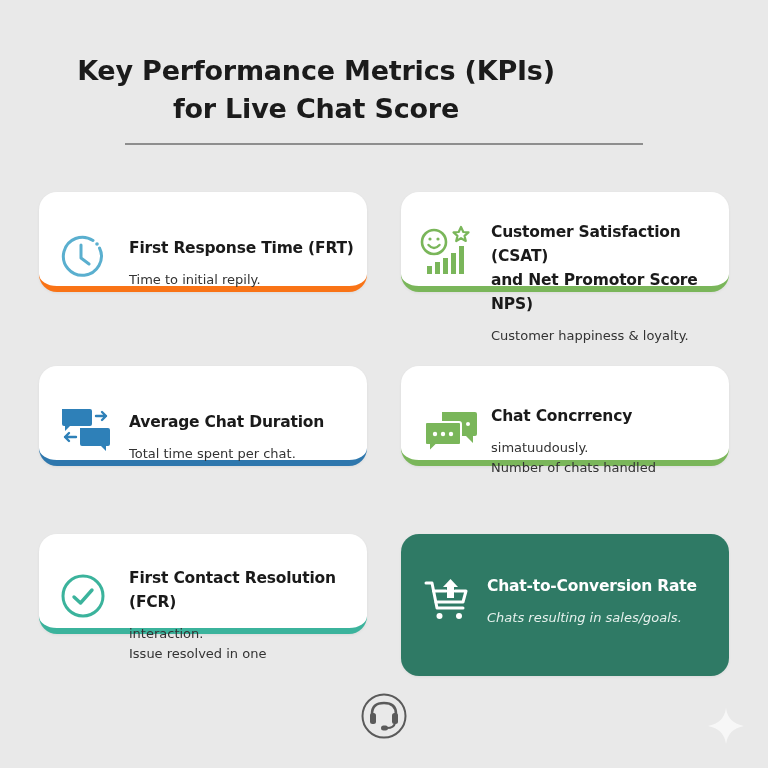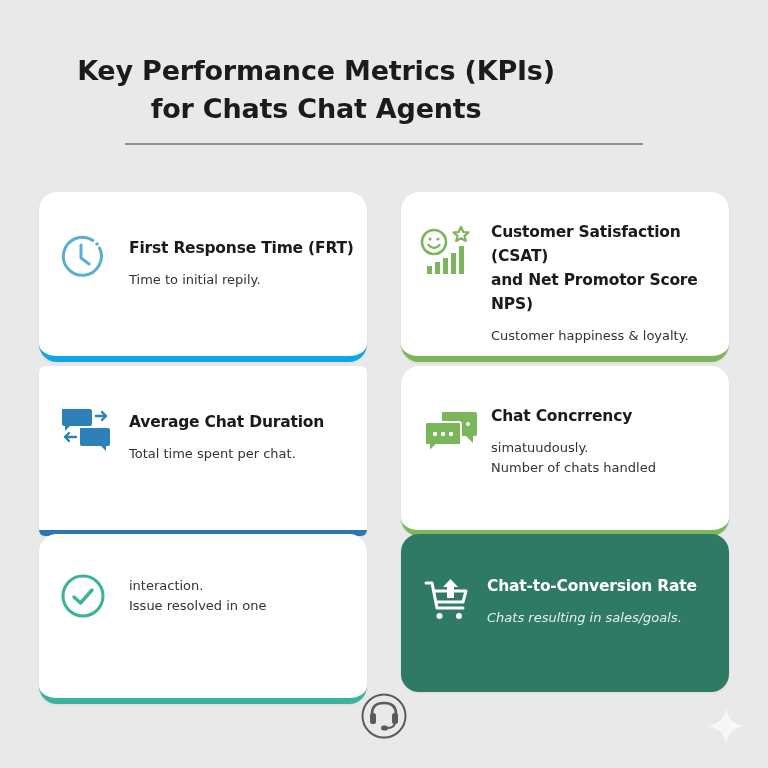--- a/index.html
+++ b/index.html
@@ -32,39 +32,39 @@
       position: absolute;
       left: 125px;
       top: 143px;
       width: 518px;
       height: 2px;
       background: #8e8e8e;
     }
     .card {
       position: absolute;
       width: 328px;
-      height: 170px;
+      height: 100px;
       background: #ffffff;
       border-radius: 18px;
       box-sizing: border-box;
       box-shadow: 0 1px 3px rgba(0,0,0,0.06);
     }
     .card.c-left { left: 39px; }
     .card.c-right { left: 401px; }
     .card.r1 { top: 192px; }
     .card.r2 { top: 366px; }
     .card.r3 { top: 534px; }
-    .card.accent-lightblue { border-bottom: 6px solid #0ea5e9; }
+    .card.accent-lightblue { border-bottom: 6px solid #f97316; }
     .card.accent-green { border-bottom: 6px solid #7ab65a; }
-    .card.accent-blue { border-bottom: 6px solid #2e77ad; border-radius: 6px; }
+    .card.accent-blue { border-bottom: 6px solid #2e77ad; }
     .card.accent-teal { border-bottom: 6px solid #3bb39c; }
     .card.filled {
       background: #2f7a65;
       border-bottom: none;
-      height: 158px;
+      height: 142px;
     }
     .card .icon {
       position: absolute;
       left: 20px;
       width: 48px;
       height: 48px;
     }
     .card .icon svg { width: 100%; height: 100%; display: block; }
     .card .text {
       position: absolute;
@@ -100,21 +100,21 @@
       top: 707px;
       width: 38px;
       height: 38px;
     }
   </style>
 </head>
 <body>
 
 <div class="title">
   <span class="line">Key Performance Metrics (KPIs)</span>
-  <span class="line">for Chats Chat Agents</span>
+  <span class="line">for Live Chat Score</span>
 </div>
 <div class="divider"></div>
 
 <div class="card c-left r1 accent-lightblue">
   <div class="icon" style="top:40px;">
     <svg viewBox="0 0 48 48">
       <path d="M40.5 16 A19 19 0 1 1 34 8.5" fill="none" stroke="#5aafcf" stroke-width="3" stroke-linecap="round"></path>
       <circle cx="38" cy="12" r="1.8" fill="#5aafcf"></circle>
       <path d="M22 13 V26 L30 32" fill="none" stroke="#5aafcf" stroke-width="3" stroke-linecap="round" stroke-linejoin="round"></path>
     </svg>
@@ -183,20 +183,21 @@
 </div>
 
 <div class="card c-left r3 accent-teal">
   <div class="icon" style="top:38px;">
     <svg viewBox="0 0 48 48">
       <circle cx="24" cy="24" r="20" fill="none" stroke="#3bb39c" stroke-width="3"></circle>
       <path d="M15 25 L21.5 31 L33 18" fill="none" stroke="#3bb39c" stroke-width="3.4" stroke-linecap="round" stroke-linejoin="round"></path>
     </svg>
   </div>
   <div class="text" style="top:32px;">
+    <div class="heading">First Contact Resolution (FCR)</div>
     <div class="desc">
       <div>interaction.</div>
       <div>Issue resolved in one</div>
     </div>
   </div>
 </div>
 
 <div class="card c-right r3 filled">
   <div class="icon" style="top:42px; left:22px; width:48px; height:48px;">
     <svg viewBox="0 0 48 48">

